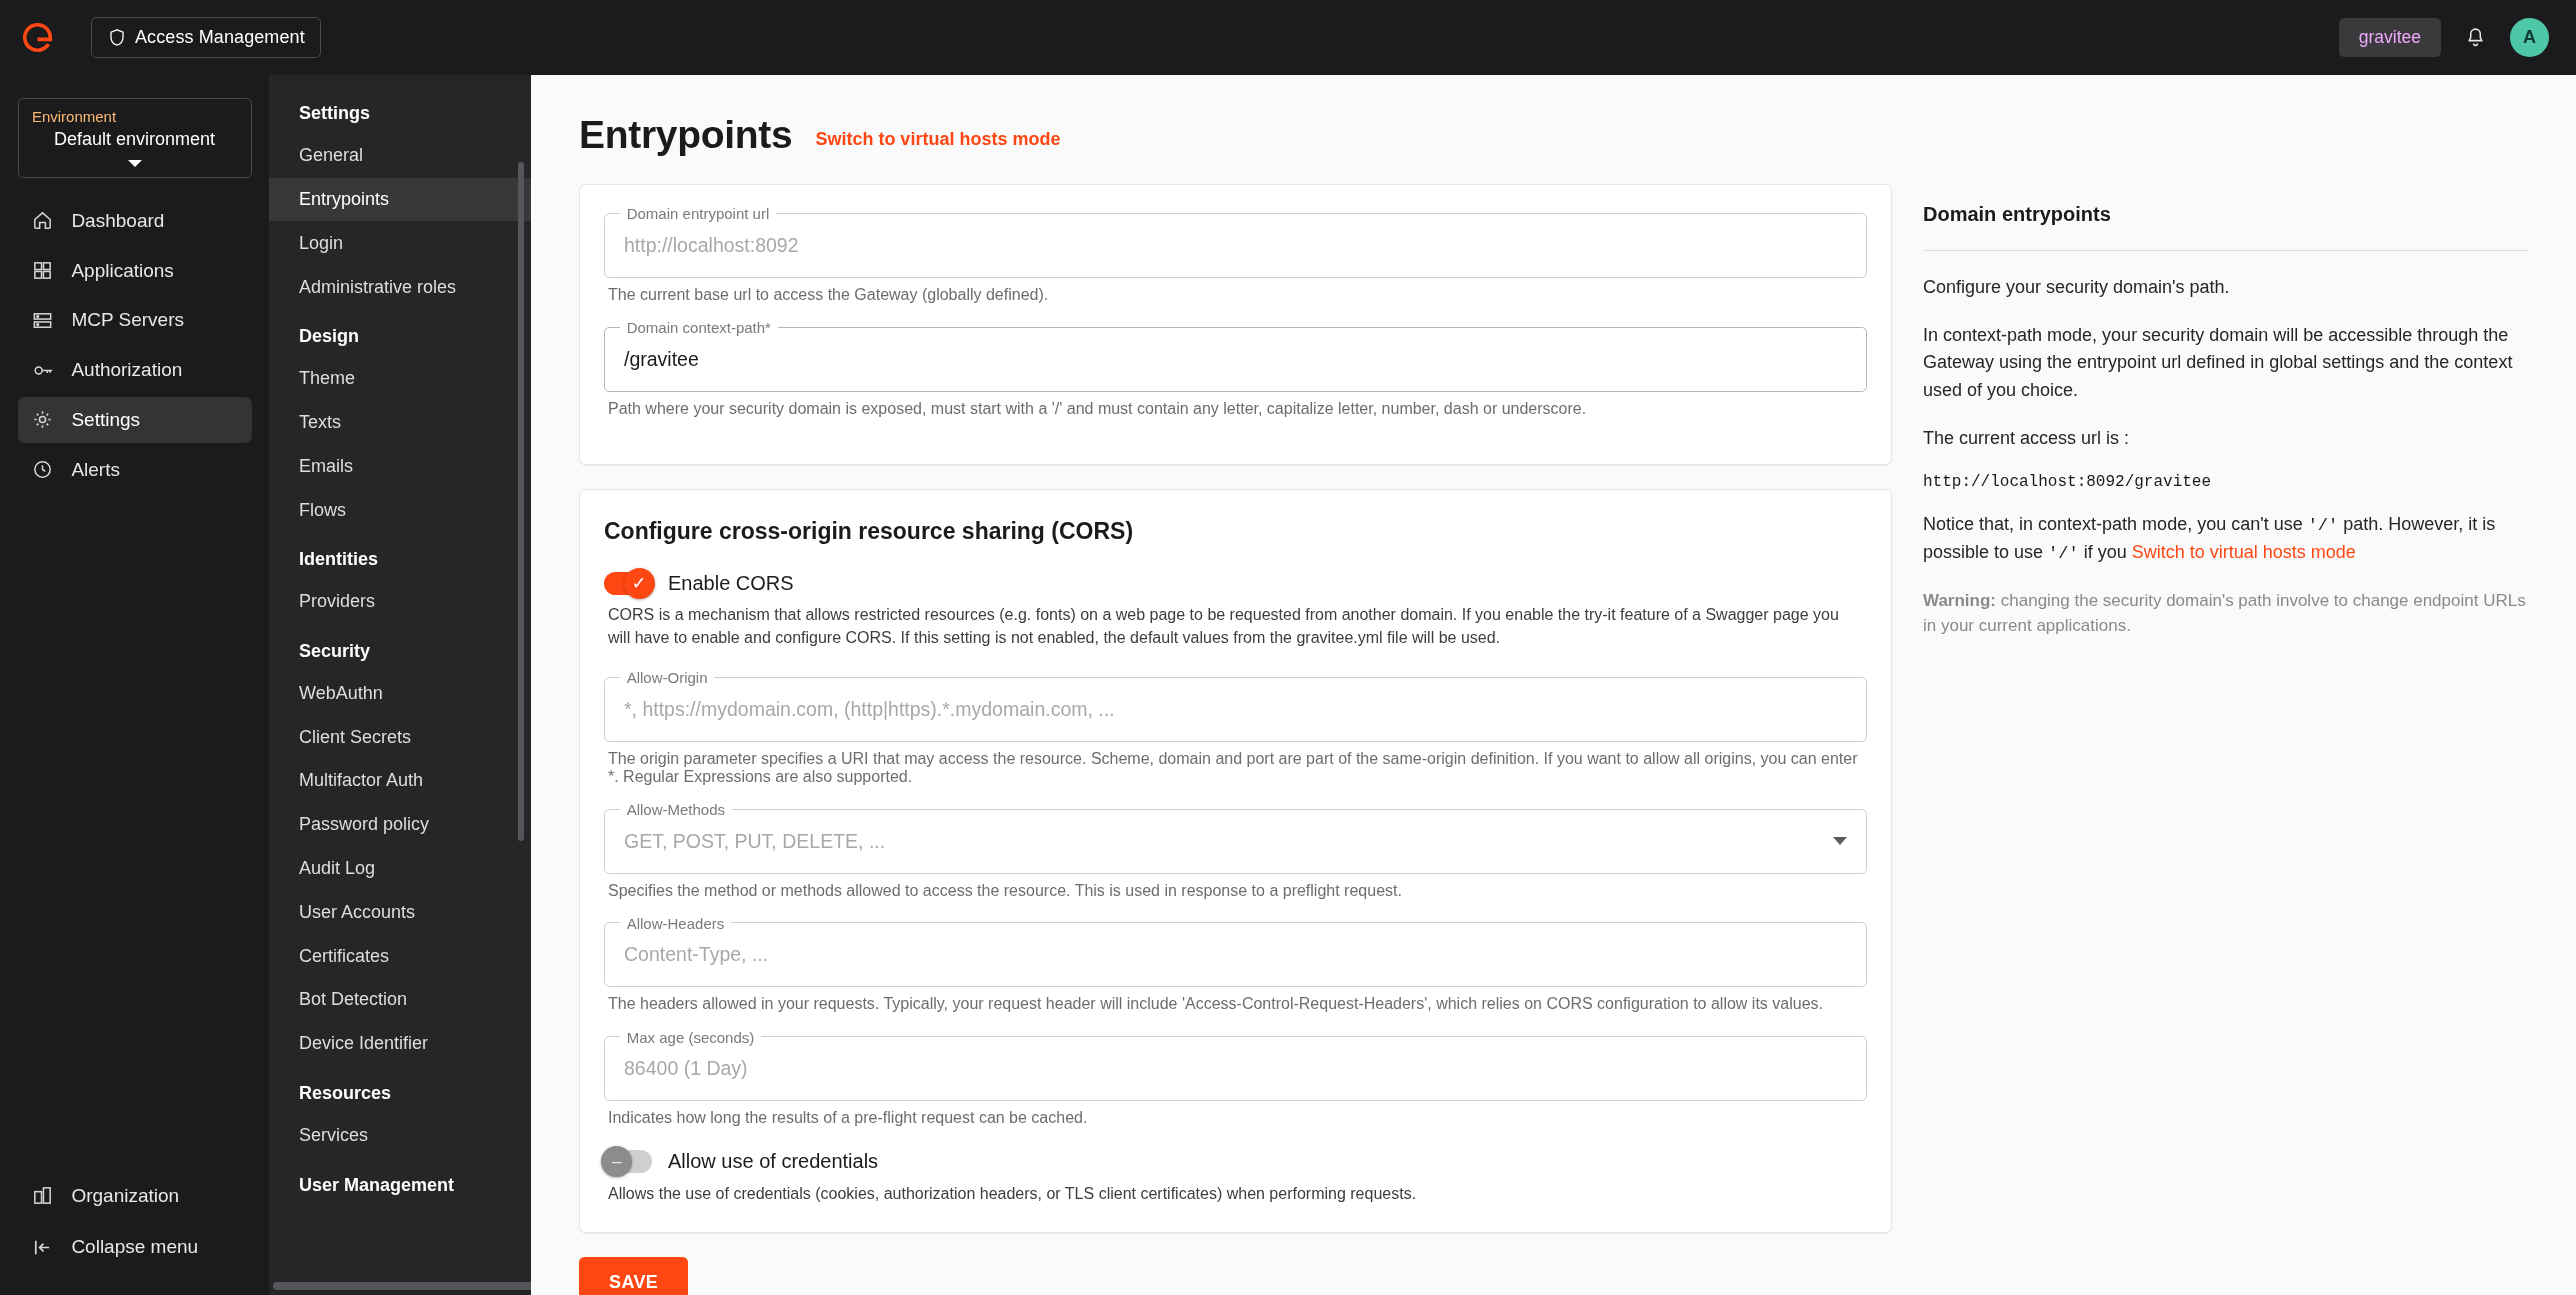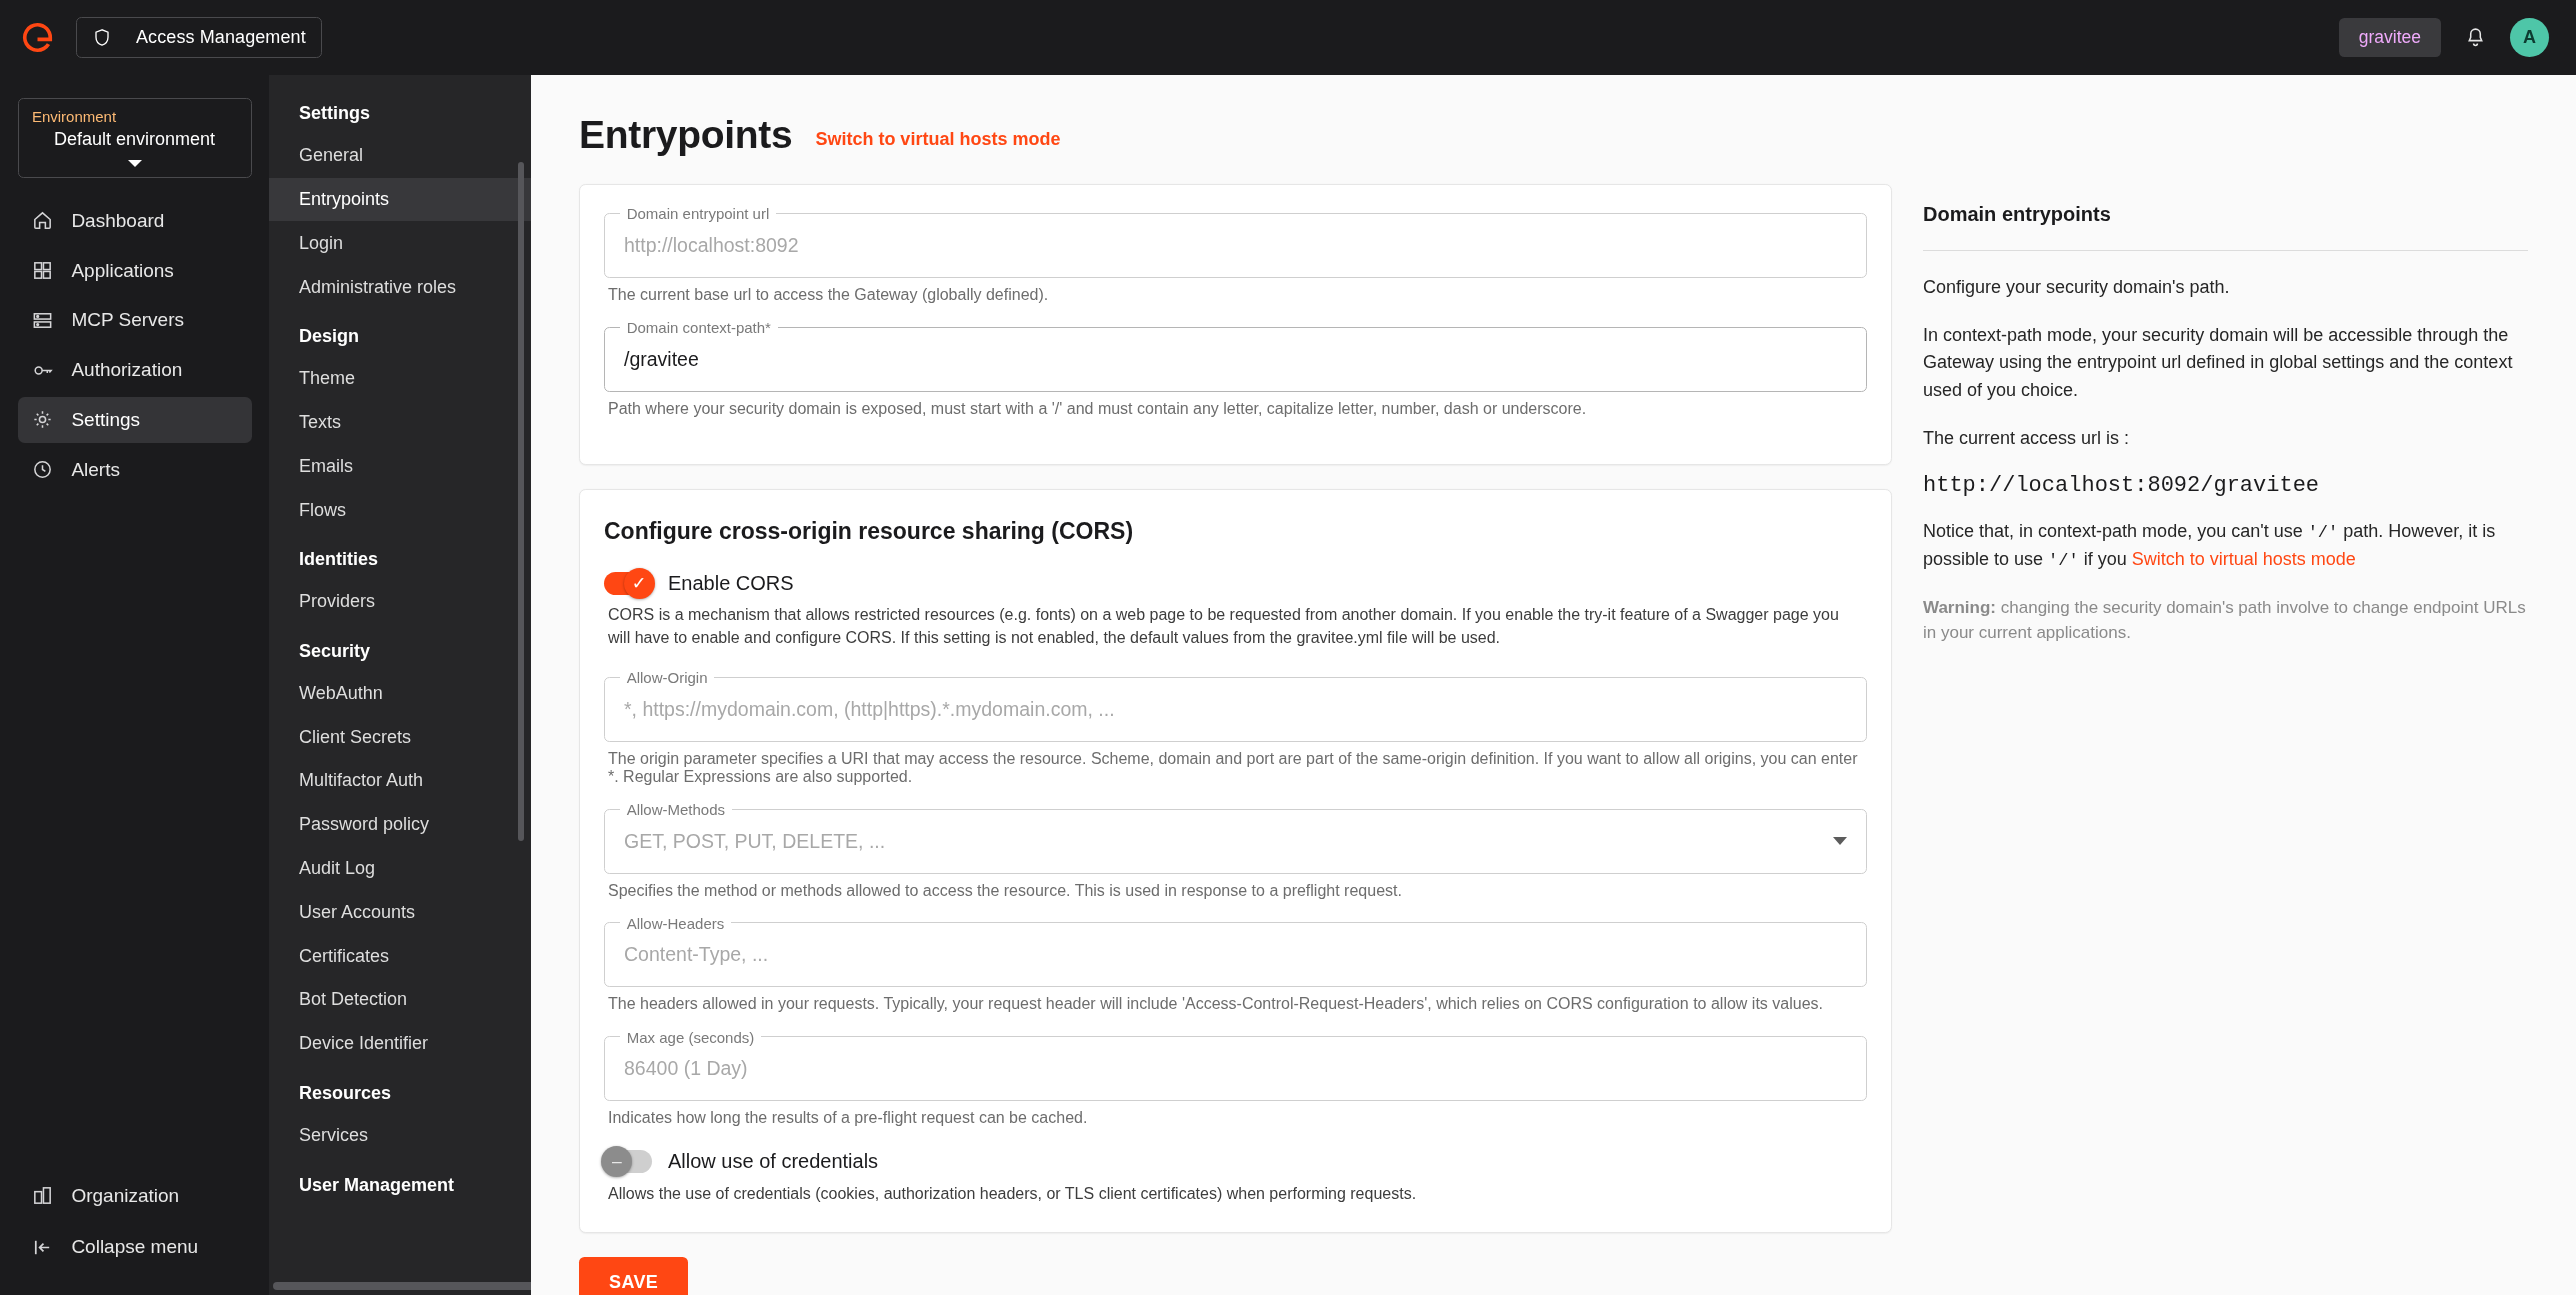--- a/index.html
+++ b/index.html
@@ -23,22 +23,22 @@
   }
   .logo-mark {
     width: 42px; height: 42px;
     display: flex; align-items: center; justify-content: center;
     color: #ff4713;
     font-size: 35px; font-weight: bold;
     font-family: "DejaVu Sans", sans-serif;
     line-height: 1;
   }
   .topbar-product {
-    display: flex; align-items: center; gap: 24px;
-    margin-left: 18px;
+    display: flex; align-items: center; gap: 8px;
+    margin-left: 33px;
     border: 0.7px solid #4a4a4d;
     border-radius: 5.4px;
     padding: 8px 15px;
     color: #ffffff;
   }
   .topbar-product .shield { width: 20px; height: 23px; }
   .topbar-product-label { font-size: 18px; letter-spacing: 0.1px; }
   .topbar-right {
     margin-left: auto;
     display: flex; align-items: center; gap: 23px;
@@ -245,21 +245,21 @@
     cursor: pointer;
     font-family: "Liberation Sans", sans-serif;
   }
 
   
   .side-title { font-size: 20px; font-weight: 700; margin-bottom: 24px; color: #1b1b1d; }
   .side-rule { height: 0.7px; background: #dcdcdc; margin-bottom: 23px; }
   .side-p { font-size: 18px; line-height: 1.55; color: #262626; margin-bottom: 20px; }
   .side-code {
     font-family: "Liberation Mono", monospace;
-    font-size: 22px; color: #1b1b1d;
+    font-size: 16px; color: #1b1b1d;
     margin-bottom: 20px;
   }
   .inline-code {
     font-family: "Liberation Mono", monospace;
     font-size: 17px;
     color: #1b1b1d;
   }
   .side-link { color: #ff4713; cursor: pointer; }
   .side-warn {
     font-size: 17px; line-height: 1.5; color: #8a8a8a;

